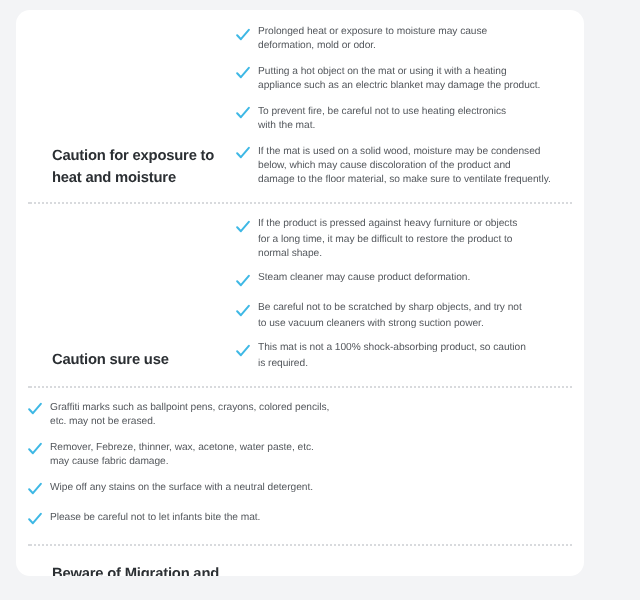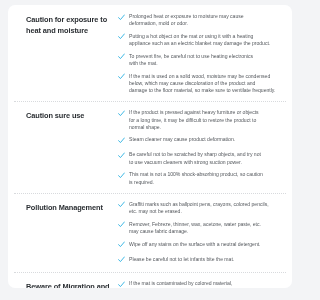--- a/index.html
+++ b/index.html
@@ -22,21 +22,21 @@
     background: #ffffff;
     border-radius: 7px;
     box-sizing: border-box;
     overflow: hidden;
     display: flex;
     flex-direction: column;
   }
   .section {
     display: flex;
     flex-direction: row;
-    align-items: flex-start;
+    align-items: flex-end;
     padding: 8px 6px 7px 6px;
     box-sizing: border-box;
     position: relative;
   }
   .section + .section::before {
     content: "";
     position: absolute;
     left: 6px;
     right: 6px;
     top: 0;
@@ -176,21 +176,20 @@
               <path d="M1 6.2 L4.2 9.6 L11 1.6" fill="none" stroke="#3eb8e5" stroke-width="1.7" stroke-linecap="round" stroke-linejoin="round"></path>
             </svg>
           </span>
         <span class="btext">This mat is not a 100% shock-absorbing product, so caution
 is required.</span>
       </div>
     </div>
   </div>
 
   <div class="section">
-    <div class="sec-head">Pollution Management</div>
     <div class="sec-body">
       <div class="bullet">
         <span class="check">
             <svg viewBox="0 0 12 12">
               <path d="M1 6.2 L4.2 9.6 L11 1.6" fill="none" stroke="#3eb8e5" stroke-width="1.7" stroke-linecap="round" stroke-linejoin="round"></path>
             </svg>
           </span>
         <span class="btext">Graffiti marks such as ballpoint pens, crayons, colored pencils,
 etc. may not be erased.</span>
       </div>

